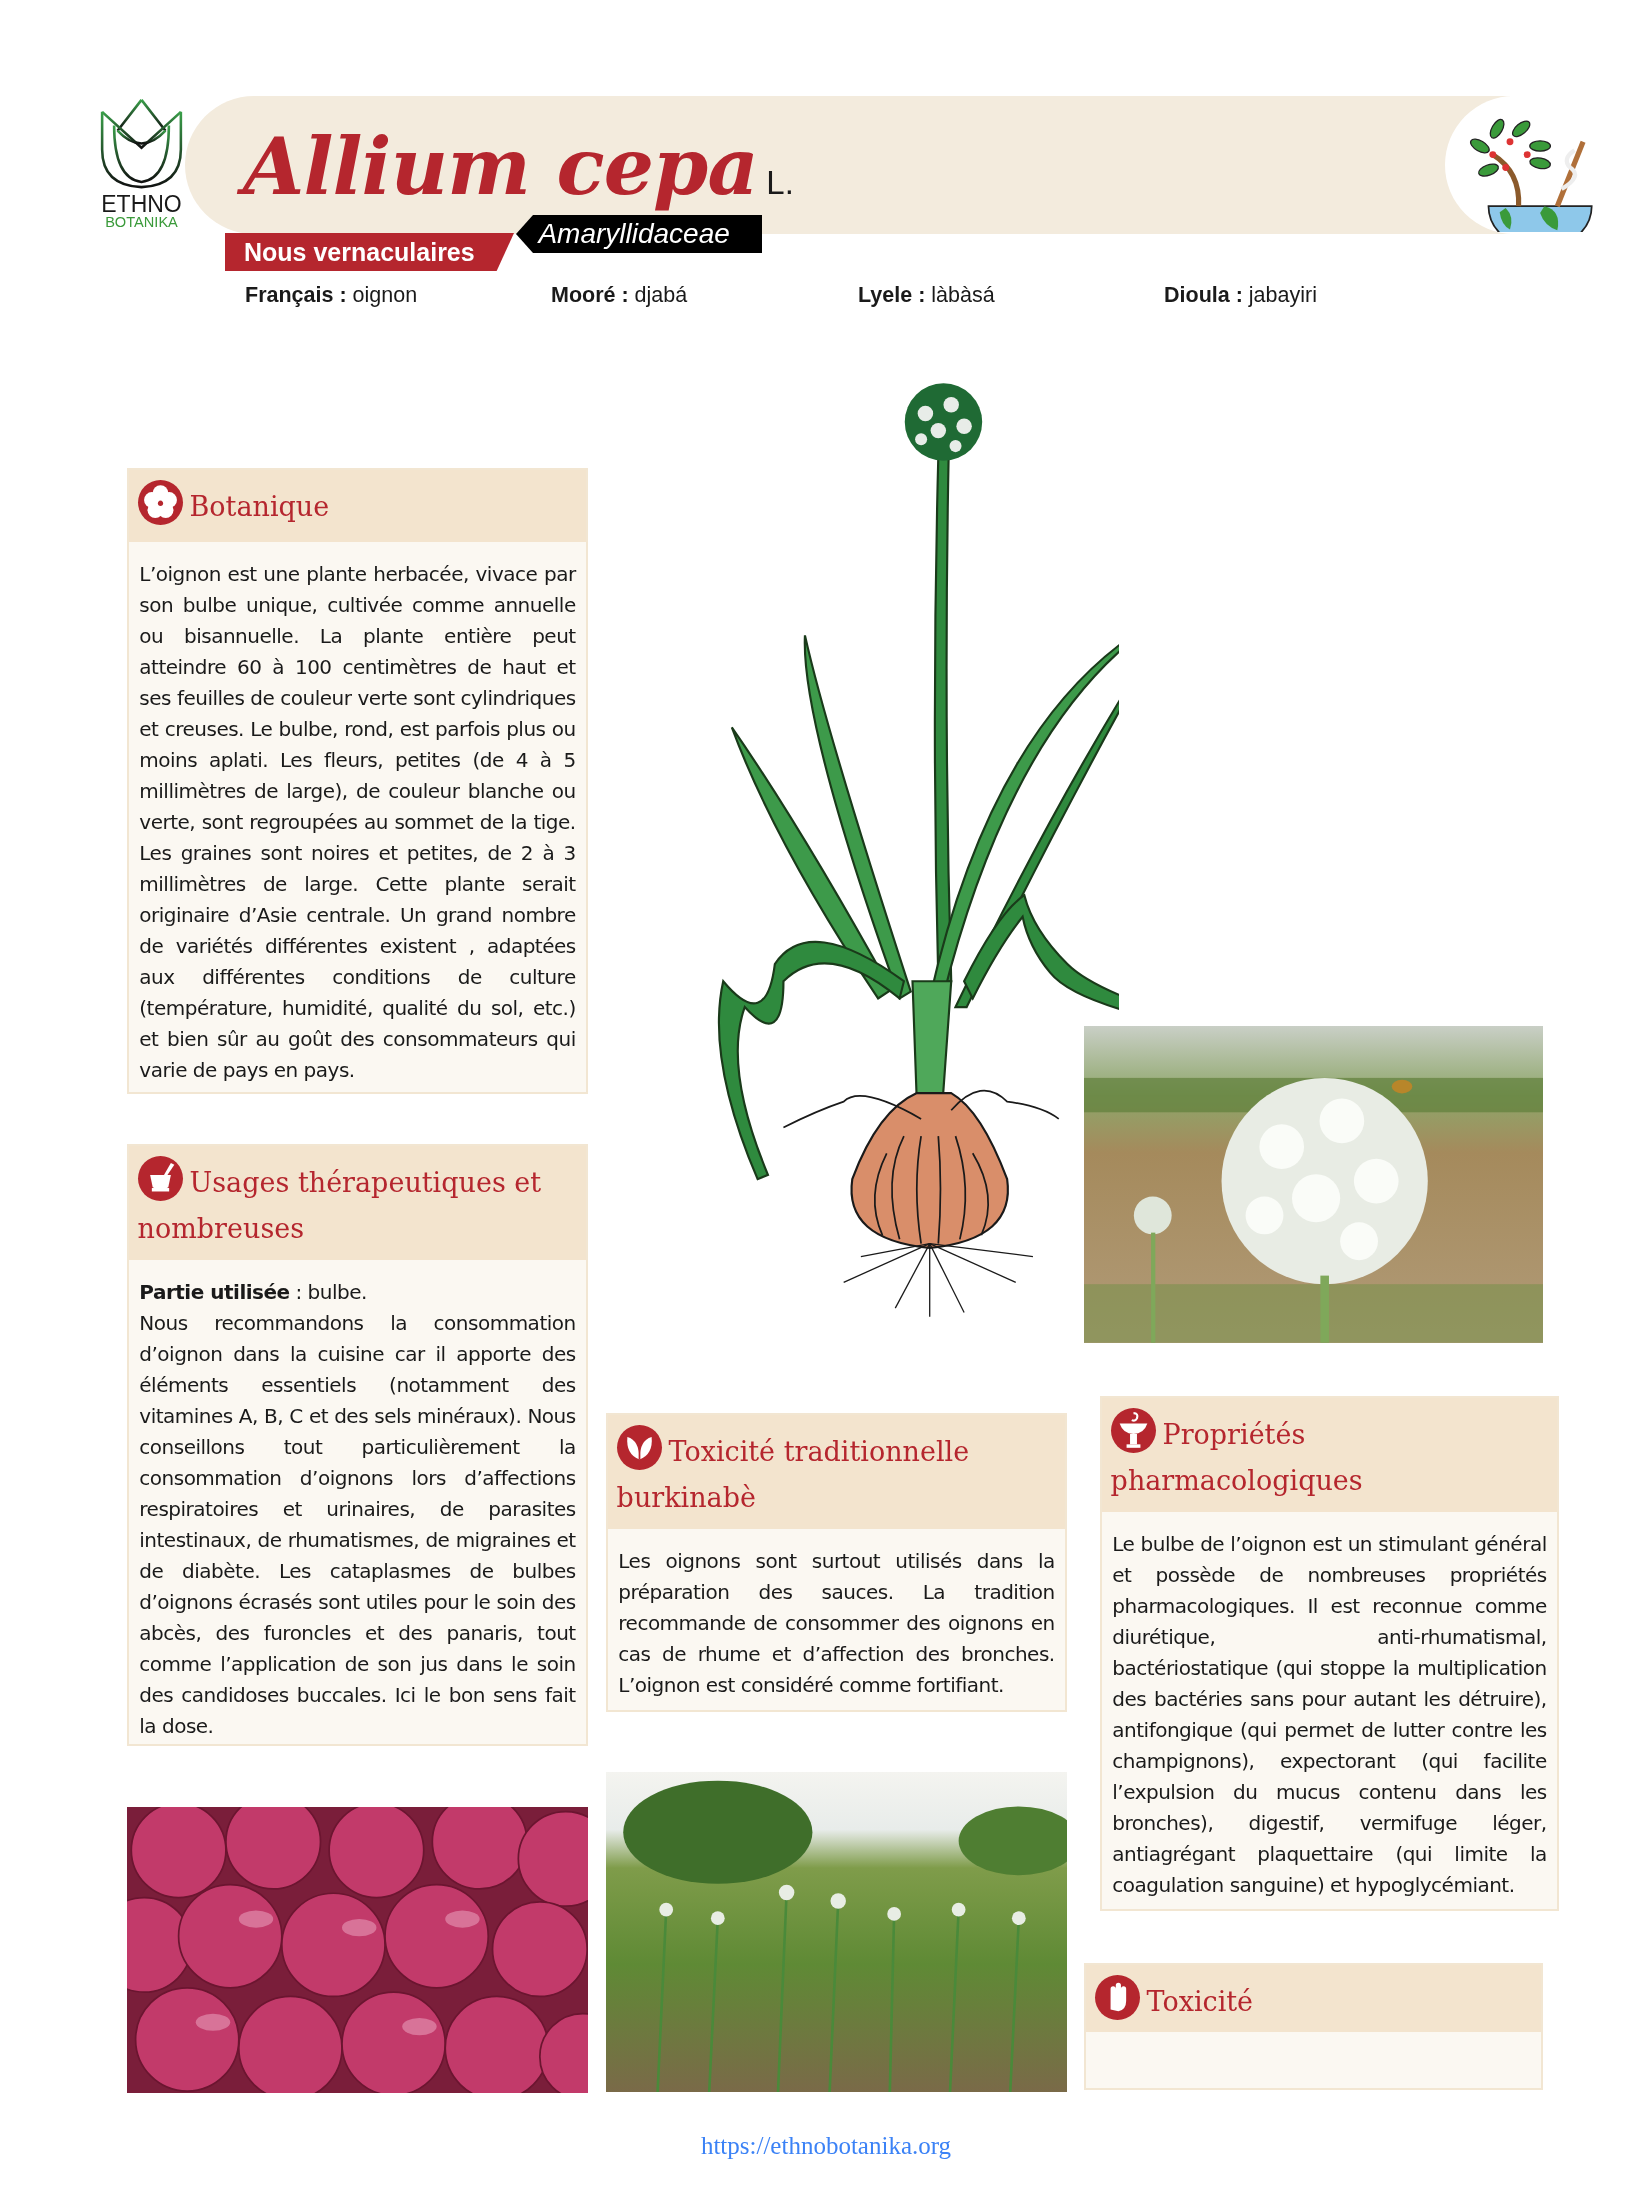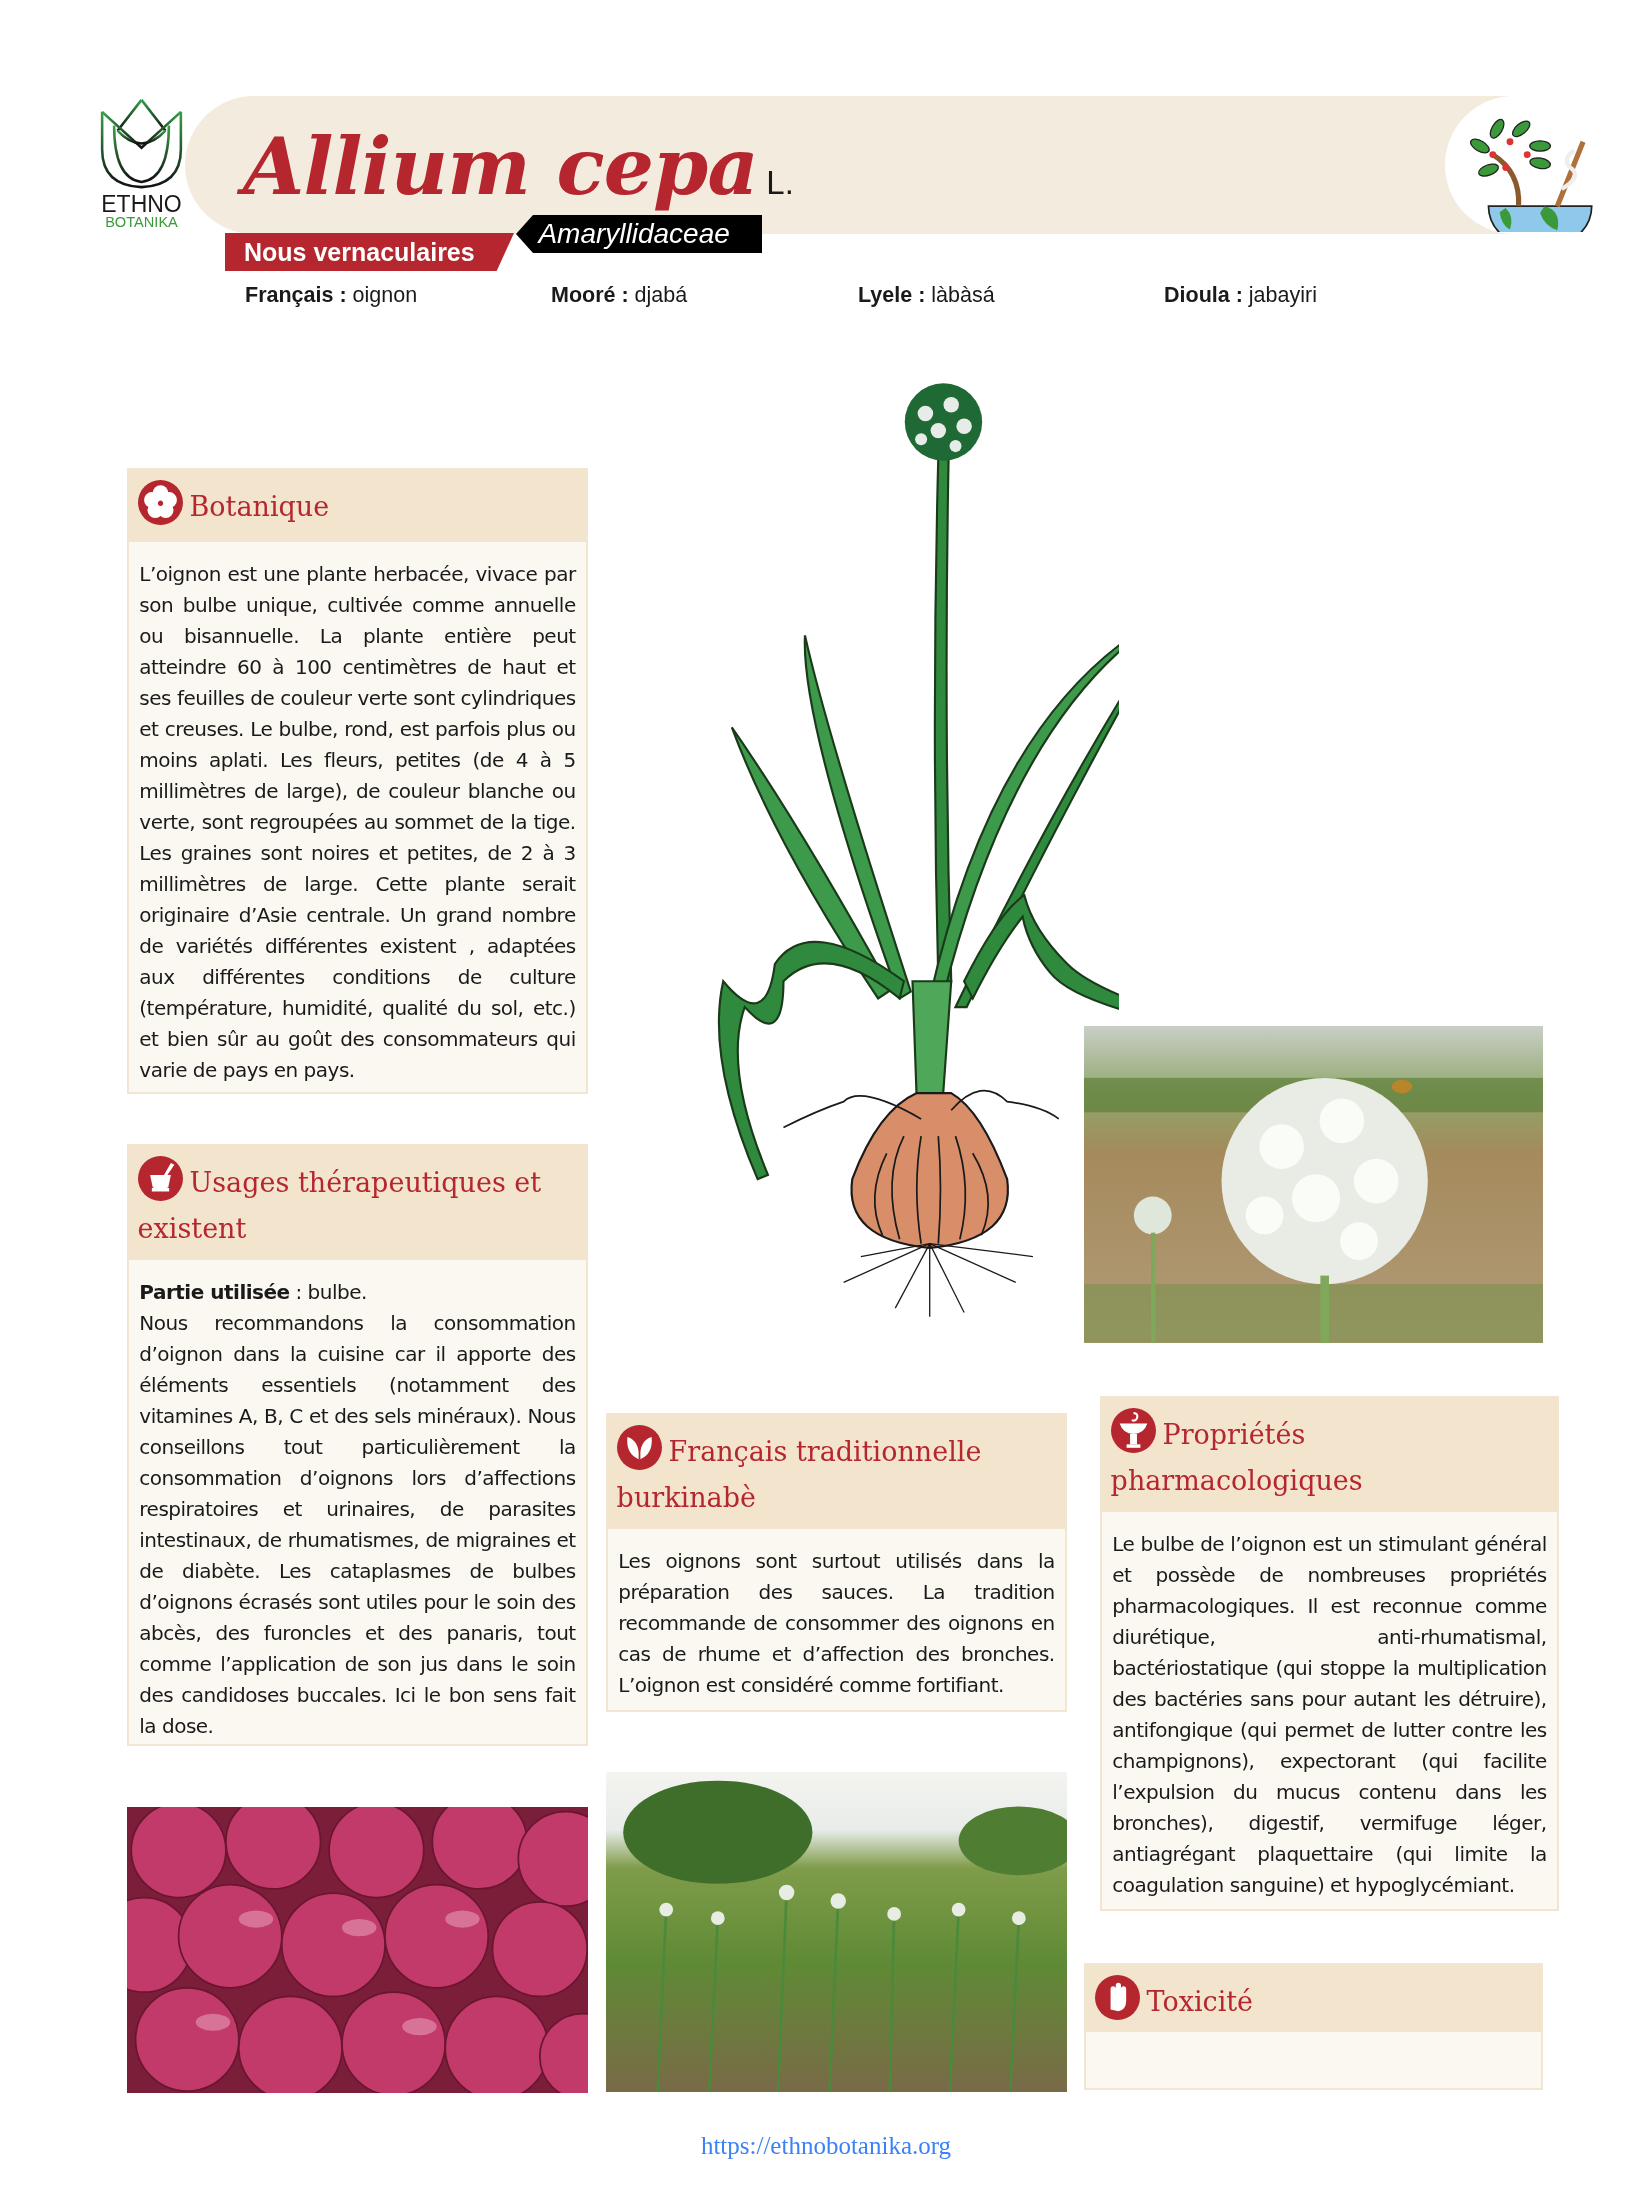--- a/index.html
+++ b/index.html
@@ -168,21 +168,21 @@
 </div>
 
 <div class="box" style="left:127px; top:1144px; width:461px; height:602px;">
   <div class="box-head" style="height:114px; line-height:45px;">
     <span class="icon">
       <svg width="45" height="45" viewBox="0 0 52 52">
           <path d="M14 22 h24 l-3 14 q-9 6 -18 0 z" fill="#fff"></path>
           <rect x="16" y="37" width="20" height="4" fill="#fff"></rect>
           <path d="M30 22 L38 8 l4 2 L34 22 z" fill="#fff"></path>
         </svg>
-    </span><span>Usages thérapeutiques et existent</span>
+    </span><span>Usages thérapeutiques et nombreuses</span>
   </div>
   <div class="box-body"><b>Partie utilisée</b><span> : bulbe.</span><br><span>Nous recommandons la consommation d’oignon dans la cuisine car il apporte des éléments essentiels (notamment des vitamines A, B, C et des sels minéraux). Nous conseillons tout particulièrement la consommation d’oignons lors d’affections respiratoires et urinaires, de parasites intestinaux, de rhumatismes, de migraines et de diabète. Les cataplasmes de bulbes d’oignons écrasés sont utiles pour le soin des abcès, des furoncles et des panaris, tout comme l’application de son jus dans le soin des candidoses buccales. Ici le bon sens fait la dose.</span></div>
 </div>
 
 <div class="photo" style="left:706px; top:379px; width:413px; height:998px;">
   <svg width="413" height="998" viewBox="0 0 480 1160">
     <g stroke="#1a3a1a" stroke-width="2.5">
       <path d="M270 90 Q262 400 270 700 L285 700 Q276 400 282 90 Z" fill="#2f8a3e"></path>
       <path d="M30 405 Q80 540 200 720 L215 710 Q110 520 30 405 Z" fill="#3d9a4a"></path>
       <path d="M115 298 Q110 400 225 720 L238 712 Q140 410 115 298 Z" fill="#3d9a4a"></path>
@@ -247,21 +247,21 @@
 </div>
 
 <div class="box" style="left:606px; top:1413px; width:461px; height:299px;">
   <div class="box-head" style="height:114px;">
     <span class="icon">
       <svg width="45" height="45" viewBox="0 0 52 52">
           <path d="M26 40 Q10 34 12 14 Q26 18 26 40 Z" fill="#fff"></path>
           <path d="M26 40 Q42 34 40 14 Q26 18 26 40 Z" fill="#fff"></path>
           <path d="M26 40 L26 26" stroke="#b5262e" stroke-width="2"></path>
         </svg>
-    </span><span>Français traditionnelle burkinabè</span>
+    </span><span>Toxicité traditionnelle burkinabè</span>
   </div>
   <div class="box-body">Les oignons sont surtout utilisés dans la préparation des sauces. La tradition recommande de consommer des oignons en cas de rhume et d’affection des bronches. L’oignon est considéré comme fortifiant.</div>
 </div>
 
 <div class="box" style="left:1084px; top:1396px; width:459px; height:515px;margin-left:16px;">
   <div class="box-head" style="height:114px;">
     <span class="icon">
       <svg width="45" height="45" viewBox="0 0 52 52">
           <path d="M10 18 h32 q-4 12 -16 12 q-12 0 -16 -12 z" fill="#fff"></path>
           <rect x="22" y="30" width="8" height="12" fill="#fff"></rect>

